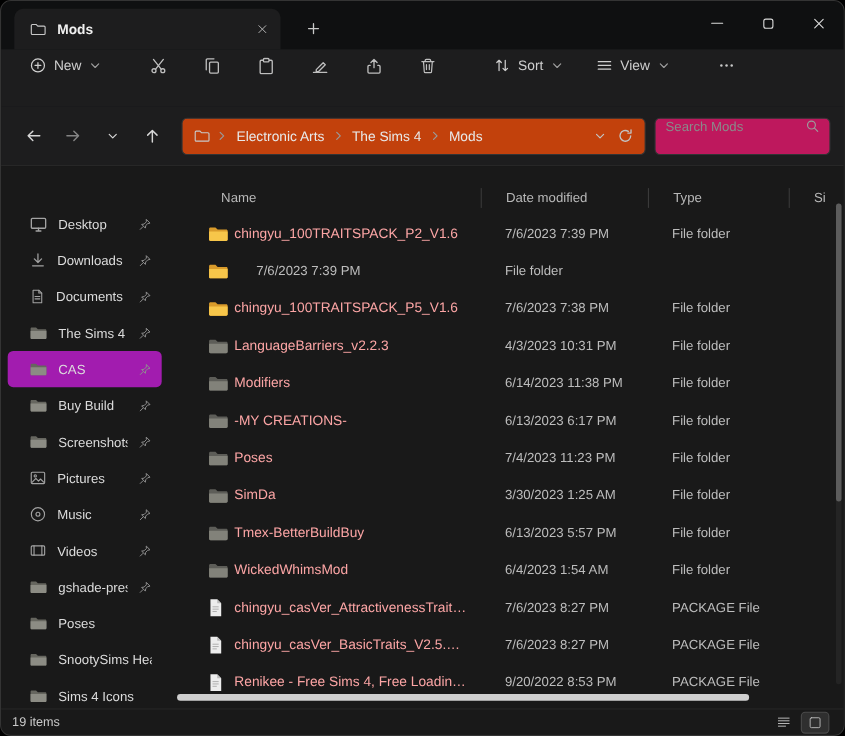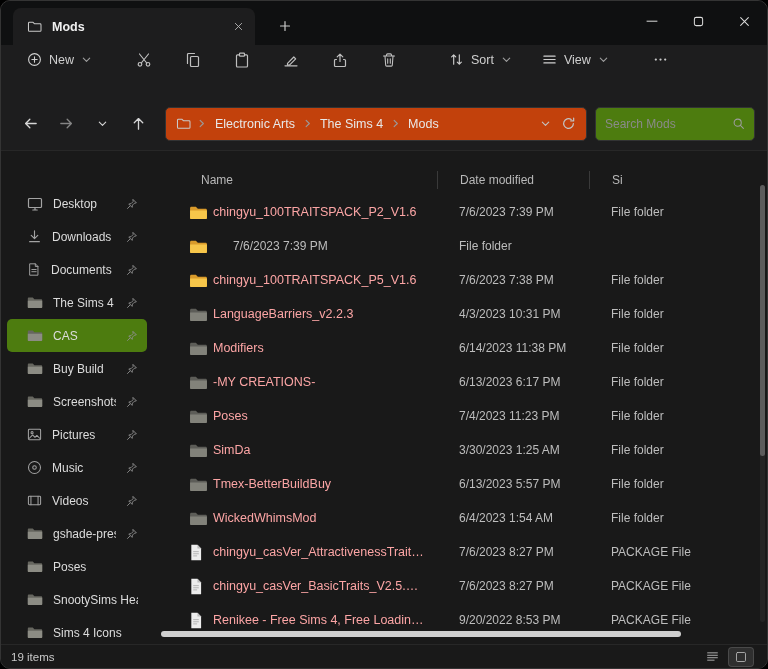--- a/index.html
+++ b/index.html
@@ -28,30 +28,30 @@
 
   
   .addressbar{height:54px;display:flex;align-items:center;padding:0 12px;gap:2px;background:#1d1d1e;border-bottom:1px solid #272727;flex:0 0 auto}
   .navbtn{width:34px;height:34px;display:flex;align-items:center;justify-content:center;color:#d6d6d6;border-radius:5px;flex:0 0 auto}
   .navbtn.dim{color:#858585}
   .addressbox{flex:1;height:34px;margin:0 6px 0 8px;background:#c2410c;border:1px solid #323334;border-radius:5px;display:flex;align-items:center;padding:0 6px 0 10px;gap:1px;min-width:0}
   .addressbox .loc-icn{color:#c9c9c9;margin-right:4px;display:flex}
   .crumb{font-size:12.5px;color:#e8e8e8;padding:4px 7px;border-radius:4px;white-space:nowrap}
   .icn.sep{color:#9a9a9a;display:flex}
   .addr-right{margin-left:auto;display:flex;align-items:center;gap:10px;color:#c3c3c3;padding-right:4px}
-  .searchbox{width:160px;height:34px;background:#4d7c0f;border:1px solid #323334;border-radius:5px;display:flex;align-items:center;padding:0 9px;flex:0 0 auto}
+  .searchbox{width:160px;height:34px;background:#be185d;border:1px solid #323334;border-radius:5px;display:flex;align-items:flex-start;padding:0 9px;flex:0 0 auto}
   .searchbox input{flex:1;background:none;border:none;outline:none;color:#cfcfcf;font-size:12px;font-family:inherit;min-width:0}
   .searchbox input::placeholder{color:#8a8a8a}
   .search-icn{color:#9c9c9c;display:flex;margin-left:6px}
 
   
   .content{flex:1;display:flex;min-height:0;background:#191919}
   .sidebar{width:152px;padding-top:36px;flex:0 0 auto;overflow:hidden}
   .side-item{height:33px;display:flex;align-items:center;margin:0 6px;padding:0 9px 0 20px;border-radius:5px;gap:10px}
-  .side-item.selected{background:#4d7c0f}
+  .side-item.selected{background:#a21caf}
   .side-item .icn{color:#a3a3a3;flex:0 0 auto}
   .side-label{font-size:12px;color:#dcdcdc;white-space:nowrap;overflow:hidden;flex:1}
   .icn.pin{color:#8f8f8f;margin-left:auto;flex:0 0 auto}
 
   .filelist{flex:1;position:relative;min-width:0;padding-right:10px}
   .lheader{display:grid;grid-template-columns:248px 152px 128px 1fr;padding-left:36px;height:30px;align-items:center;margin-top:14px}
   .hcell{font-size:12px;color:#b8b8b8;padding-left:22px;height:18px;line-height:18px;border-left:1px solid #3a3a3a;white-space:nowrap;overflow:hidden}
   .hcell:first-child{border-left:none;padding-left:12px}
   .frow{display:grid;grid-template-columns:22px 226px 152px 128px 1fr;padding-left:36px;height:34px;align-items:center;border-radius:4px}
   .frow .icn{justify-content:flex-start}
@@ -469,20 +469,21 @@
               </svg>
             </span>
             <span class="side-label">Sims 4 Icons</span>
           </div>
         </div>
     </div>
     <div class="filelist">
       <div class="lheader">
           <div class="hcell">Name</div>
           <div class="hcell">Date modified</div>
+          <div class="hcell">Type</div>
           <div class="hcell">Si</div>
         </div>
       <div>
           <div class="frow">
             <span class="icn ">
               <svg viewBox="0 0 20 16" width="19" height="15">
                 <path d="M1 3.3C1 2.5 1.6 1.9 2.4 1.9h4.8l2.1 2h8.3c.8 0 1.4.6 1.4 1.4v8.3c0 .8-.6 1.4-1.4 1.4H2.4c-.8 0-1.4-.6-1.4-1.4z" fill="#d99b2b"></path>
                 <path d="M1 5.9h18v7.7c0 .8-.6 1.4-1.4 1.4H2.4c-.8 0-1.4-.6-1.4-1.4z" fill="#f7c64a"></path>
               </svg>
             </span>

